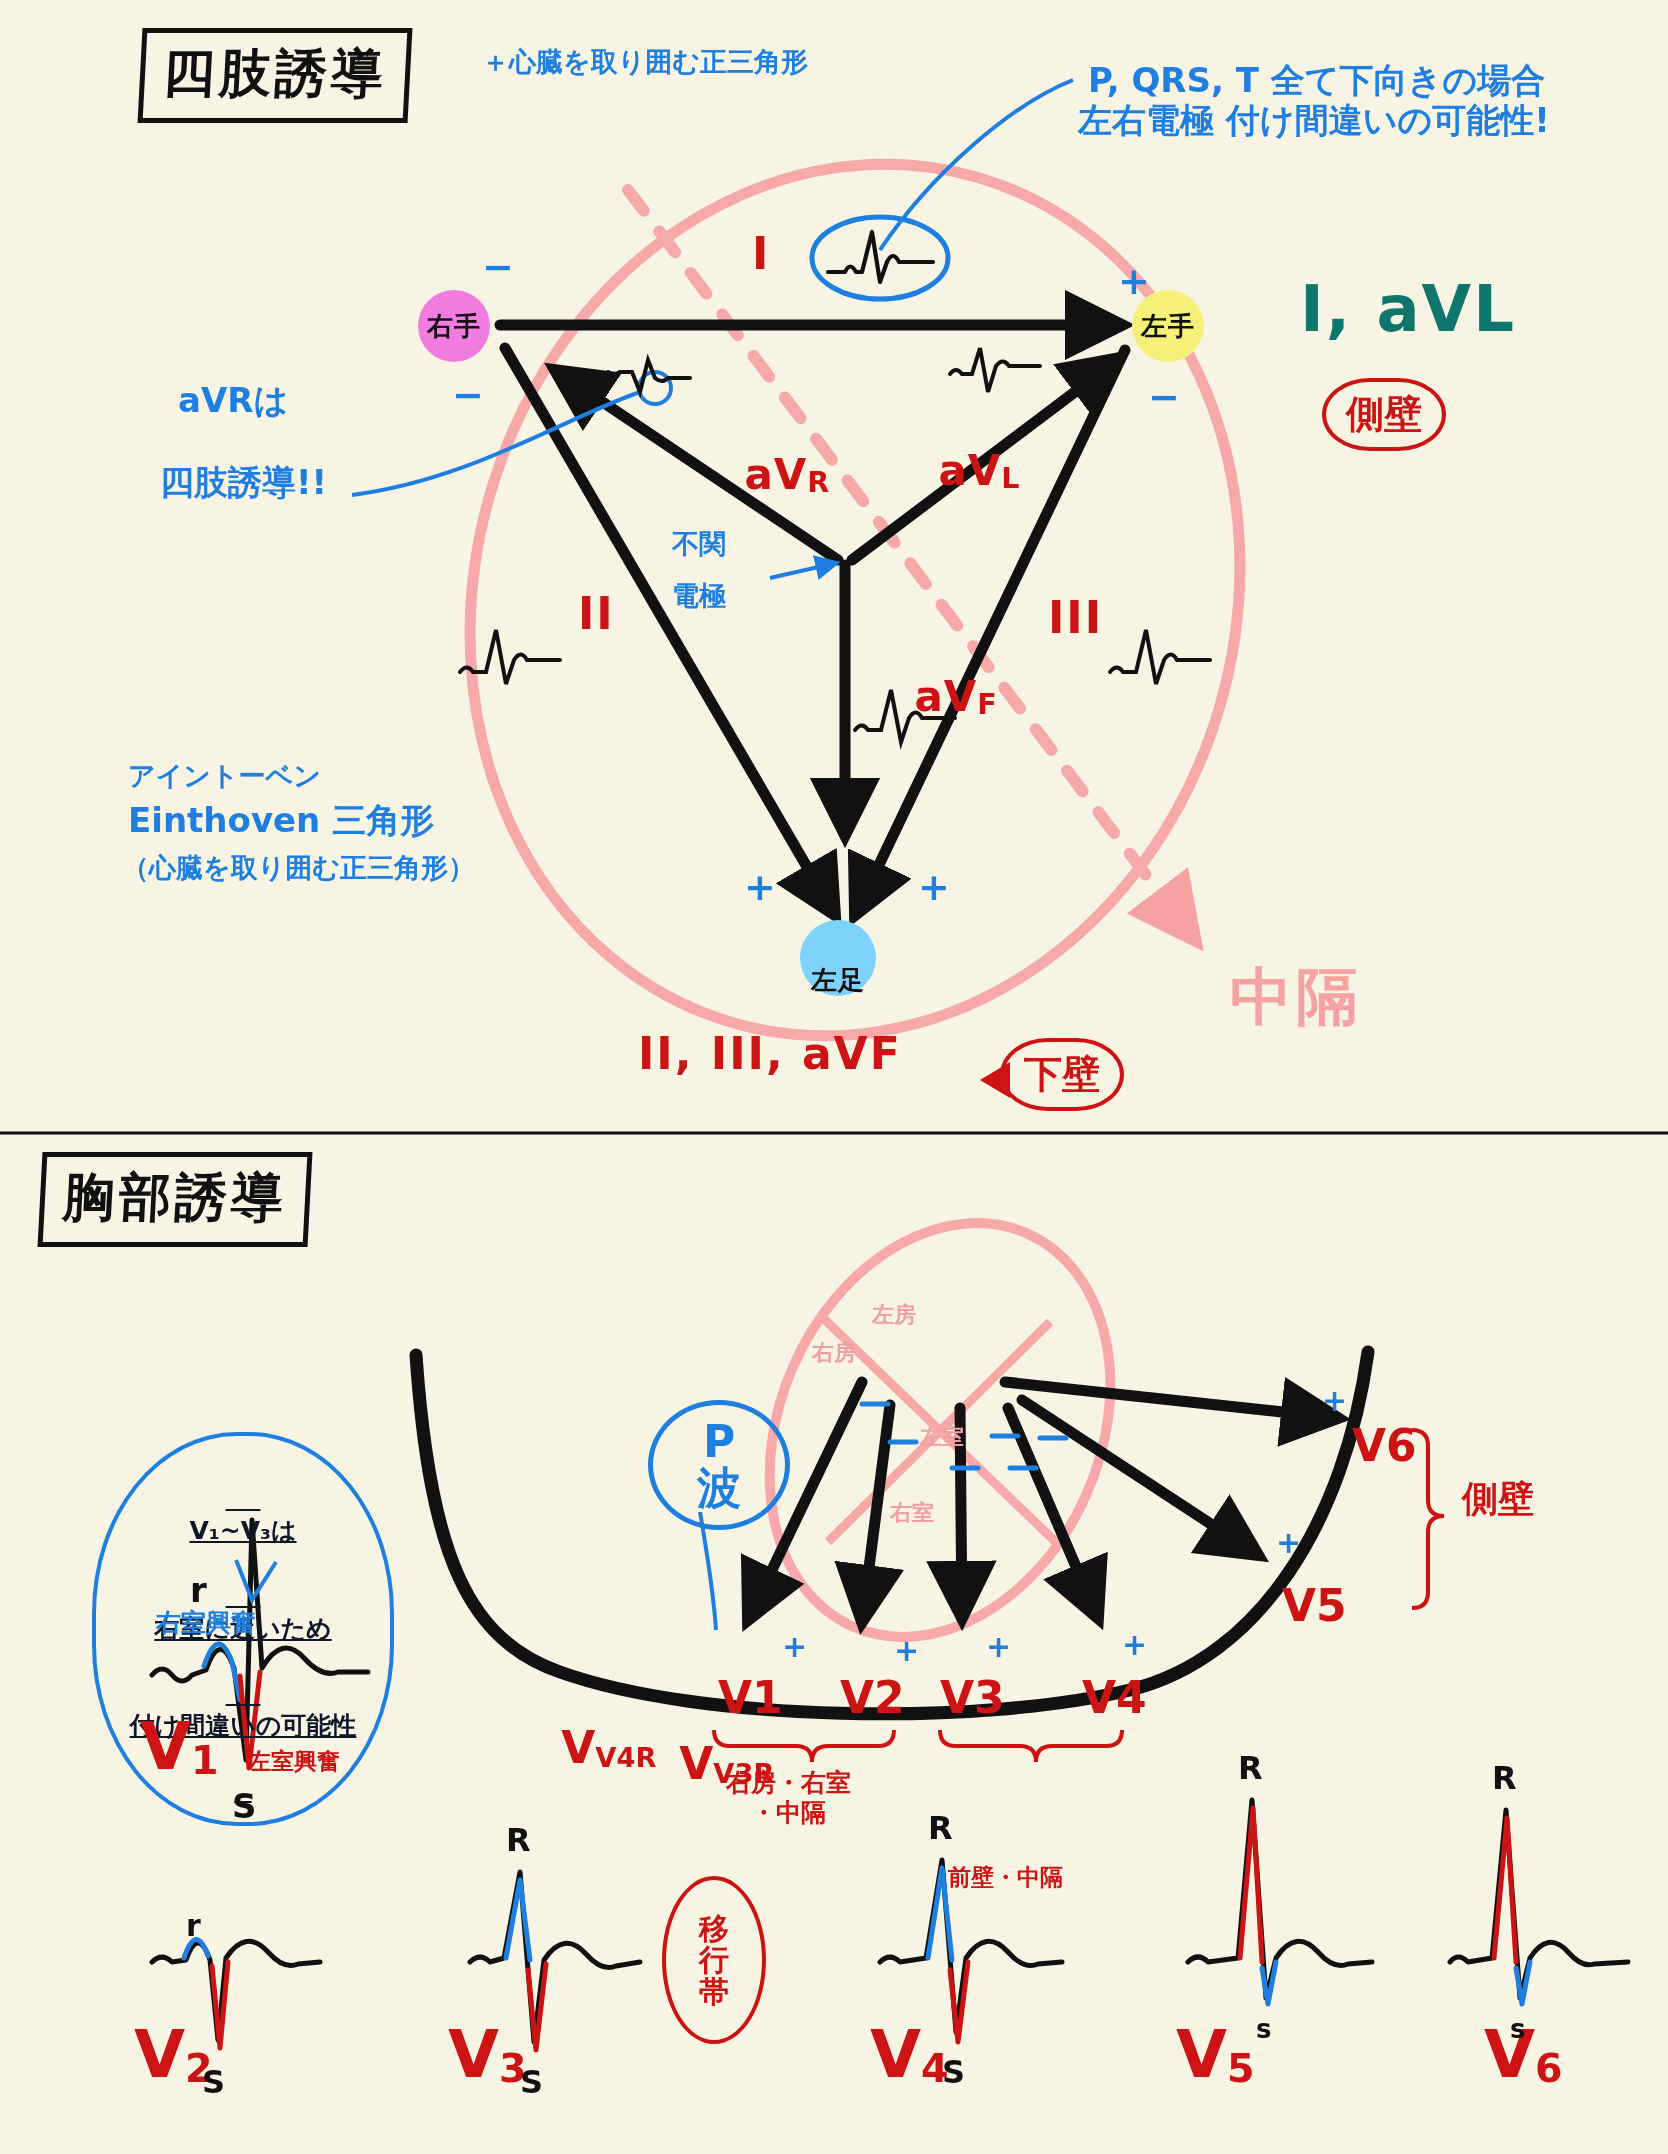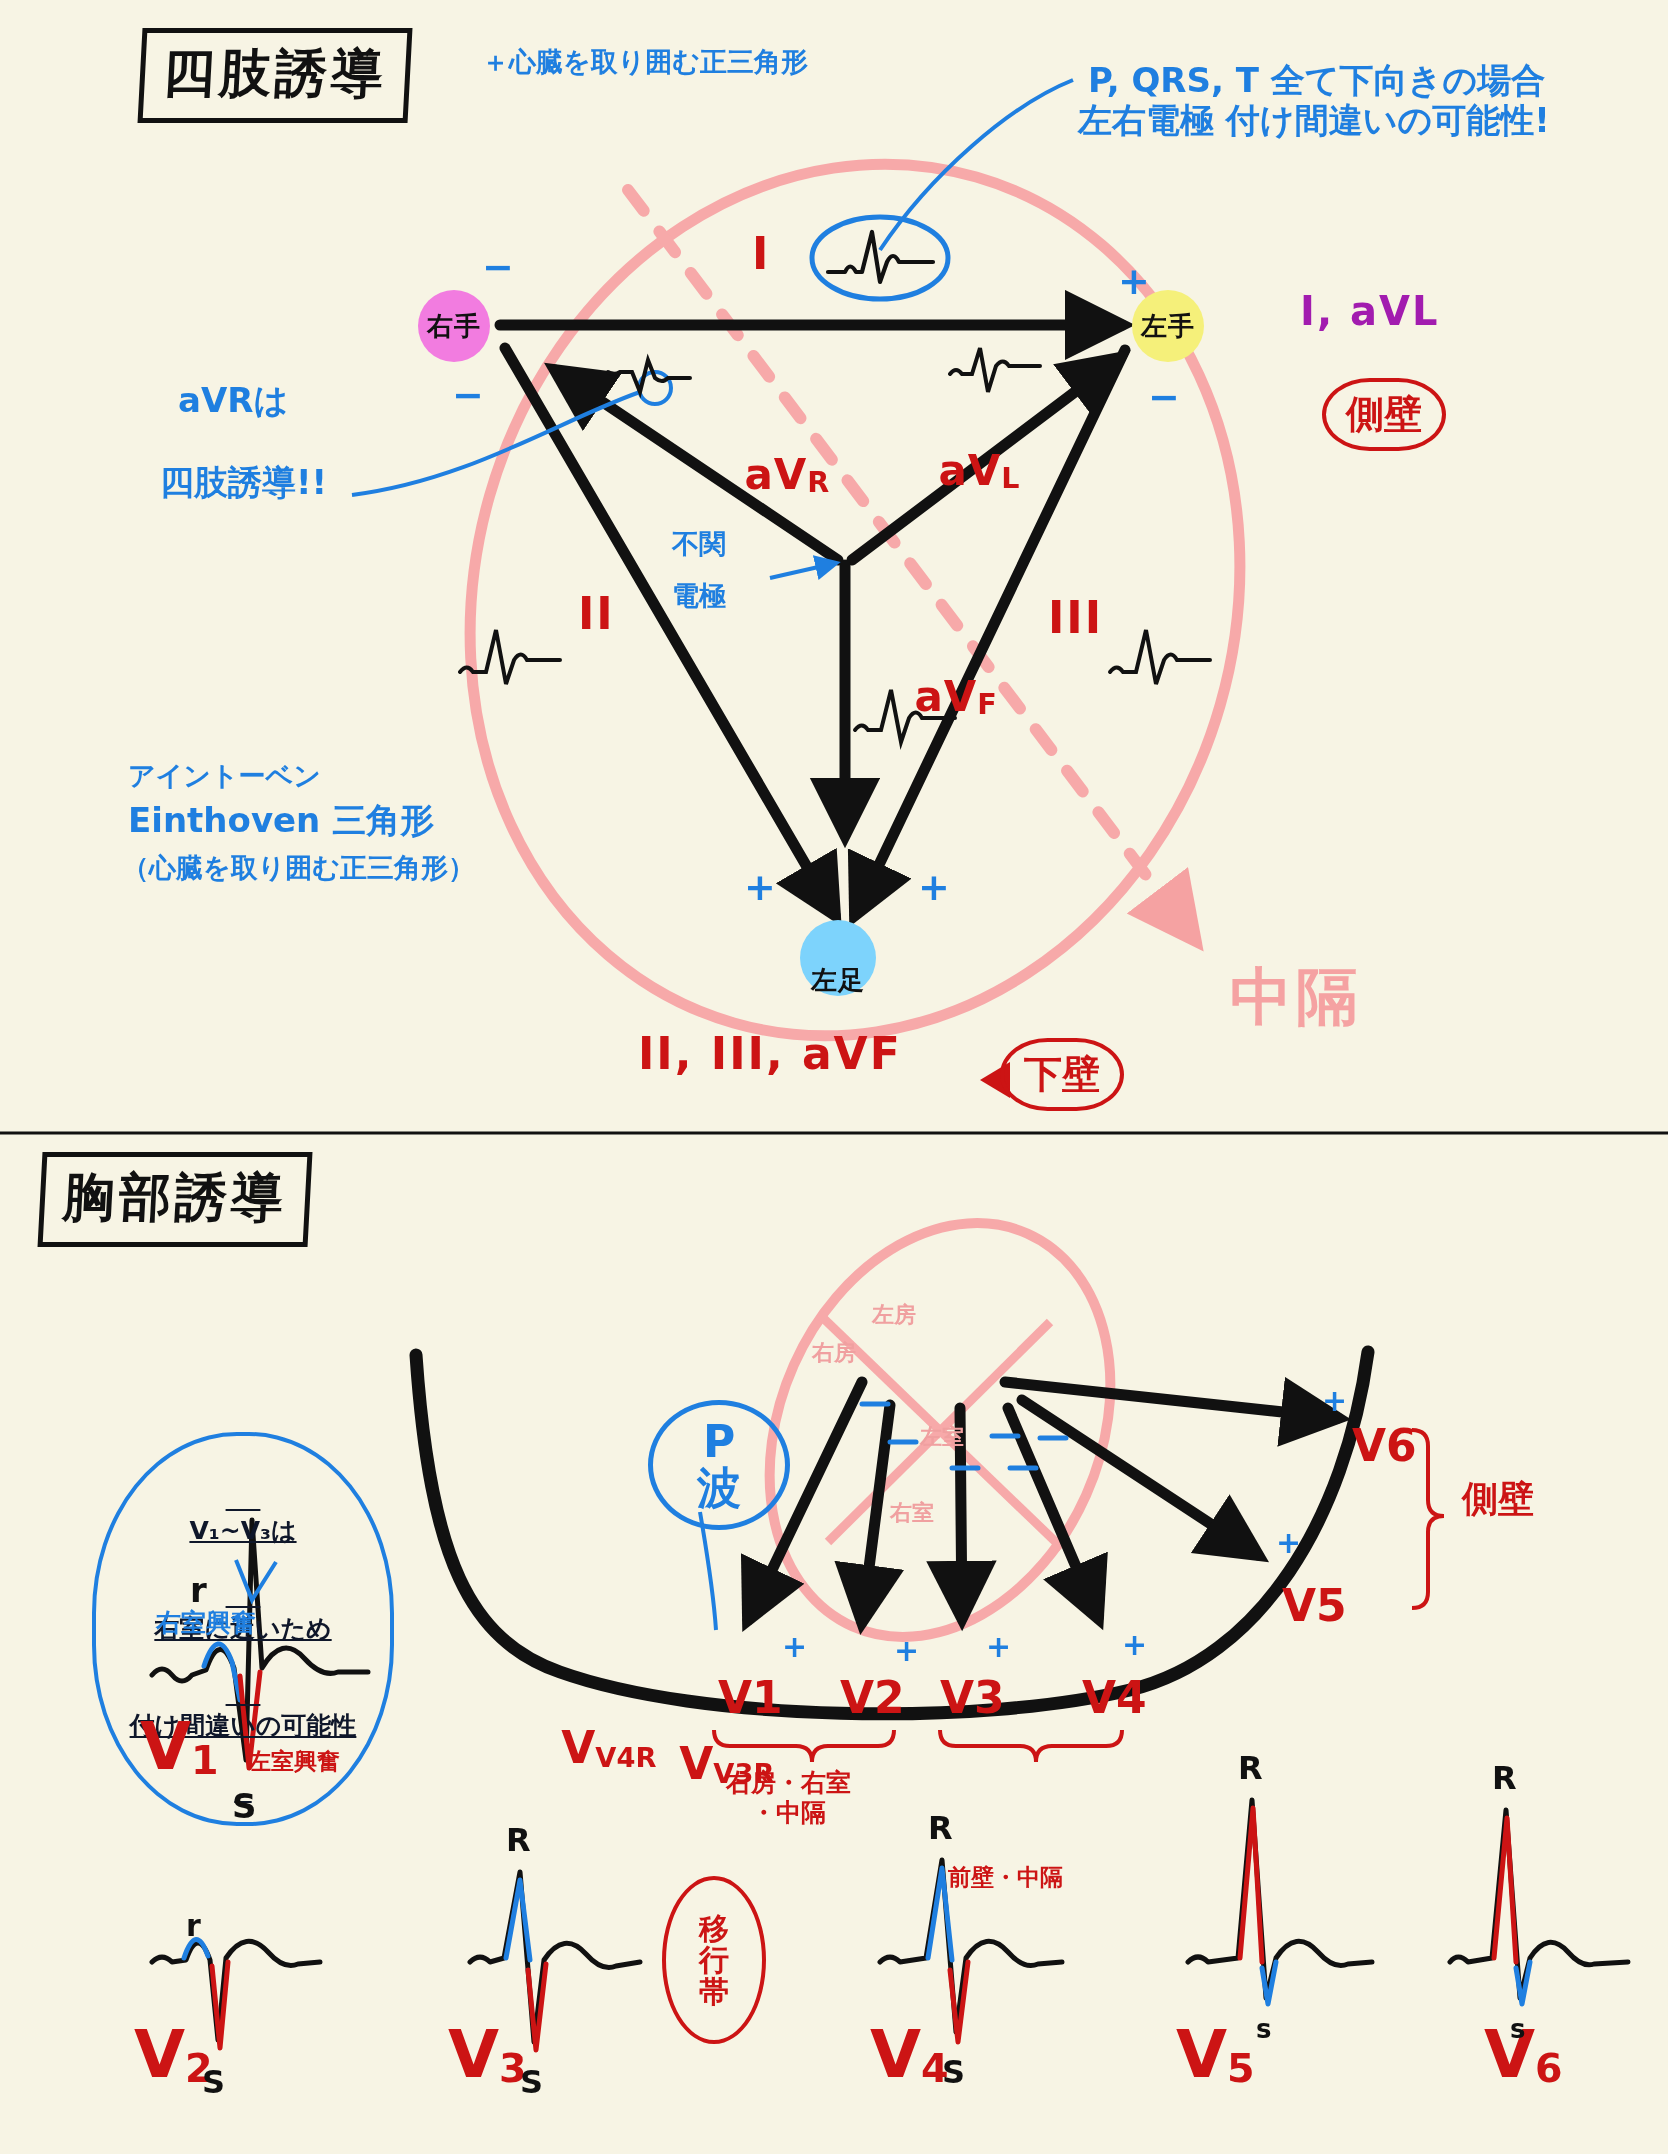--- a/index.html
+++ b/index.html
@@ -242,21 +242,21 @@
   <div class="abs hand lead-avx" style="left:682px;top:400px;">
     <span>aV</span><span class="sub">R</span>
   </div>
   <div class="abs hand lead-avx" style="left:876px;top:396px;">
     <span>aV</span><span class="sub">L</span>
   </div>
   <div class="abs hand lead-avx" style="left:852px;top:622px;">
     <span>aV</span><span class="sub">F</span>
   </div>
 
-  <div class="abs hand" style="left:1300px;top:272px;font-size:40px;color:#a21caf;font-weight:700;letter-spacing:2px;margin-top:16px;">I, aVL</div>
+  <div class="abs hand" style="left:1300px;top:272px;font-size:64px;color:#0f766e;font-weight:700;letter-spacing:2px;">I, aVL</div>
   <div class="abs hand bubble-red" style="left:1322px;top:378px;">側壁</div>
 
   <div class="abs hand" style="left:638px;top:1028px;font-size:44px;color:#cc1414;font-weight:700;letter-spacing:2px;">II, III, aVF</div>
   <div class="abs hand bubble-red" style="left:1000px;top:1038px;">下壁</div>
 
   <div class="abs hand annot-pink" style="left:1230px;top:960px;">中隔</div>
 
   <div class="abs boxtitle hand" style="left:40px;top:1152px;">胸部誘導</div>
 
   <div class="abs hand bubble-blue" style="left:92px;top:1432px;width:250px;">

